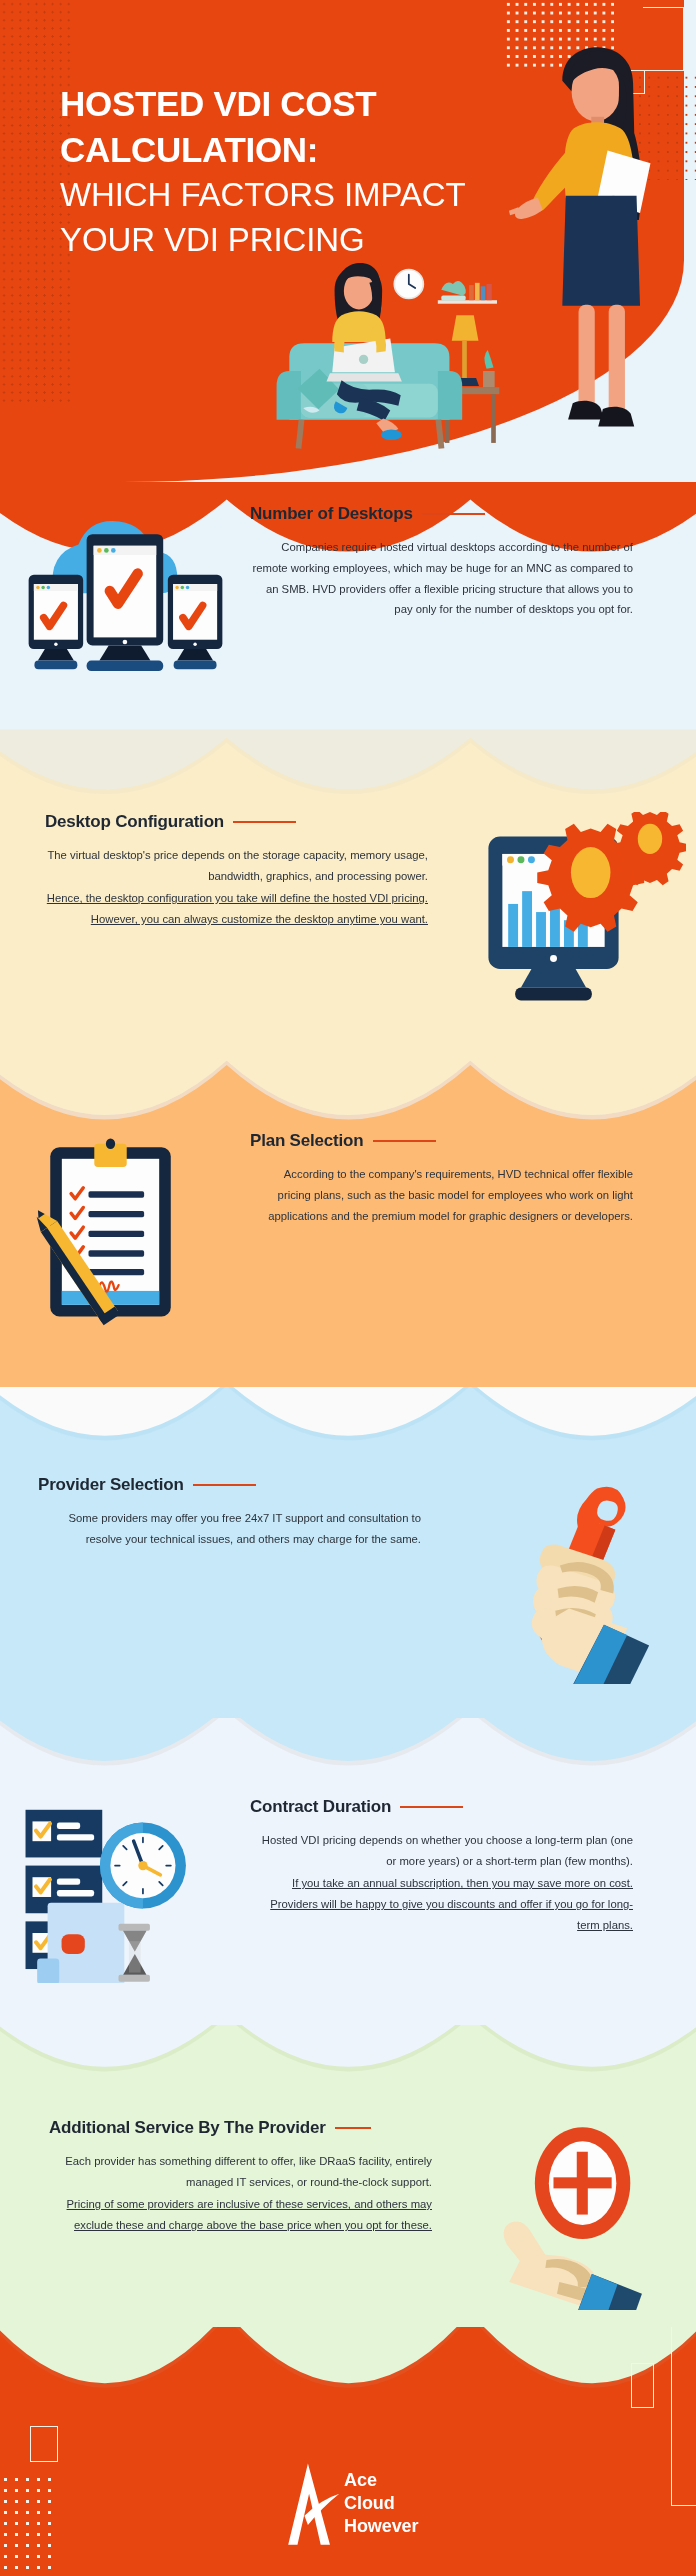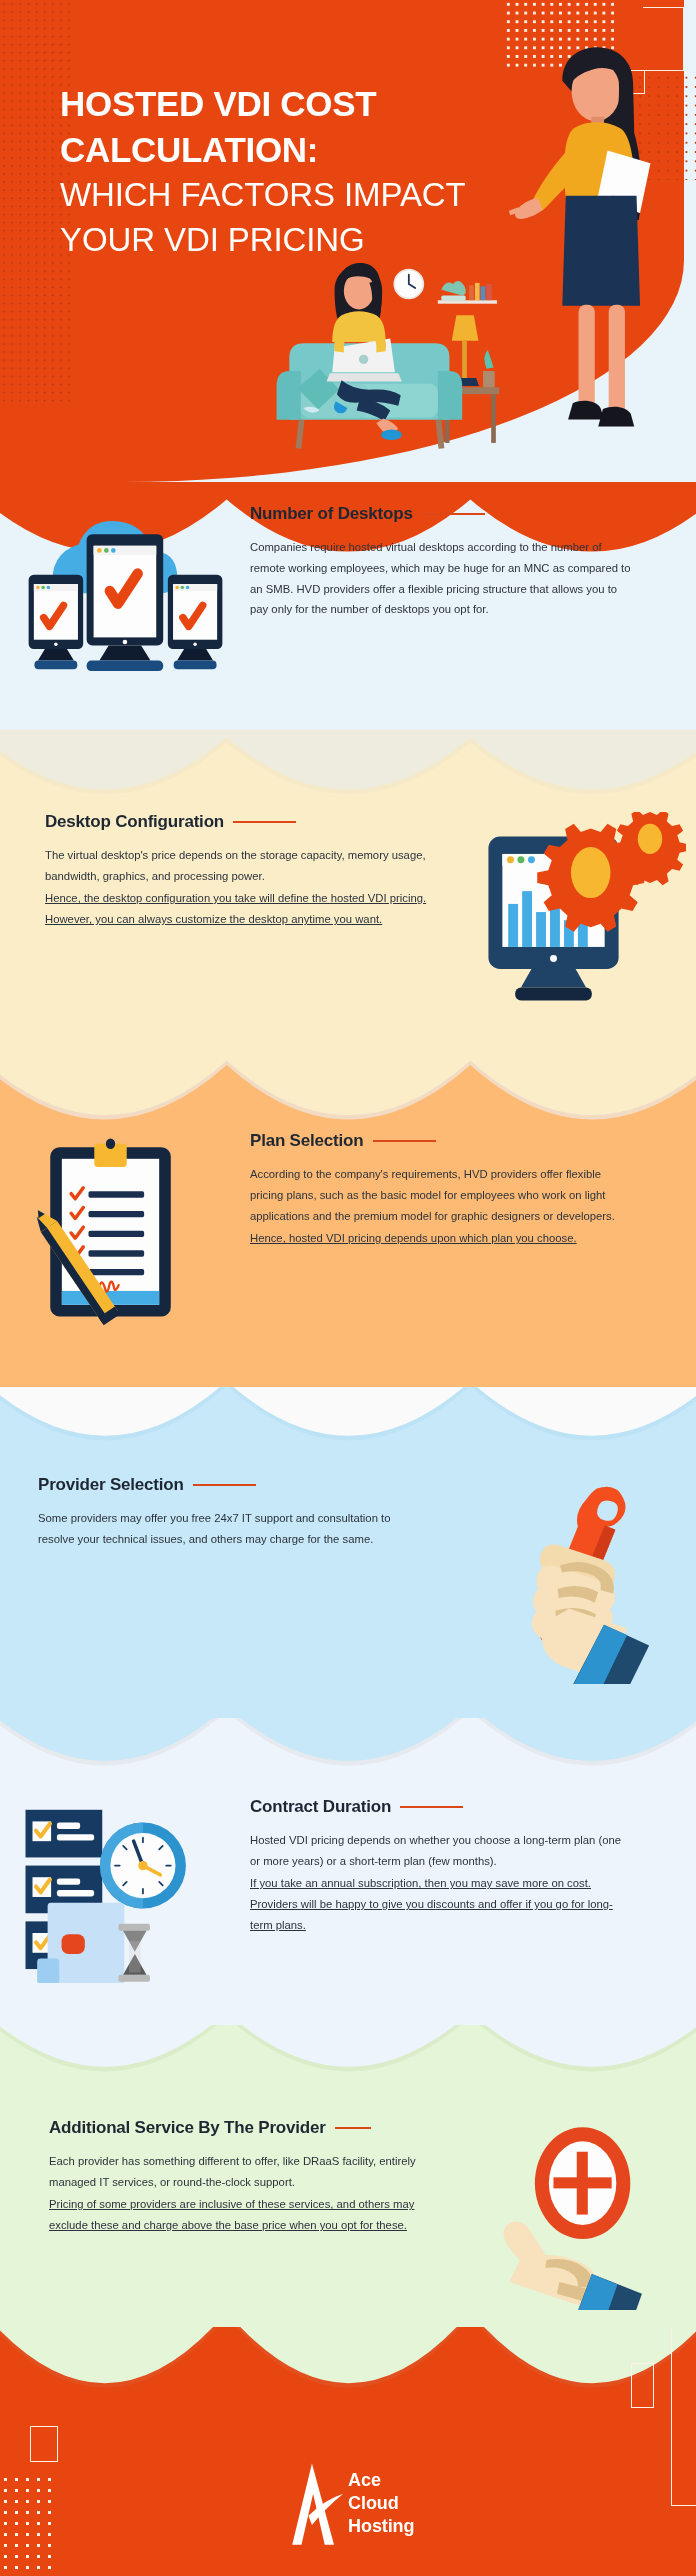--- a/index.html
+++ b/index.html
@@ -79,21 +79,21 @@
   
   #band1 { top: 482px;  height: 279px; background: #e9f3fa; }
   #band2 { top: 725px; height: 360px; background: #faedc8; padding-left: 7px; }
   #band3 { top: 1050px; height: 360px; background: #fdba74; }
   #band4 { top: 1387px; height: 360px; background: #c6e8f8; }
   #band5 { top: 1718px; height: 331px; background: #eef4fc; }
   #band6 { top: 2025px; height: 331px; background: #e5f5d8; padding-left: 11px; }
   #footer { top: 2327px; height: 249px; background: #e84610; }
 
   
-  .row { position: absolute; display: flex; align-items: flex-start; width: 696px; }
+  .row { position: absolute; display: flex; align-items: flex-start; width: 696px; text-align: right; }
   .col-art { flex: 0 0 250px; display:flex; justify-content:center; }
   .col-txt { flex: 1 1 auto; padding-right: 45px; }
   .row.reverse .col-art { order: 2; }
   .row.reverse .col-txt { order: 1; padding-left: 38px; padding-right: 20px; }
 
   .sec-head {
     display: flex; align-items: center; gap: 9.3px;
     margin-bottom: 12.8px;
   }
   .sec-title {
@@ -390,22 +390,21 @@
             <rect x="74" y="326" width="34" height="16" fill="#15263f"></rect>
           </g>
         </svg>
       </div>
       <div class="col-txt">
         <div class="sec-head">
           <span class="sec-title">Plan Selection</span>
           <span class="sec-rule"></span>
         </div>
         <div class="sec-body">
-          <p>According to the company's requirements, HVD providers offer flexible pricing plans, such as the basic model for employees who work on light applications and the premium model for graphic designers or developers.</p>
-          <p>Hence, hosted VDI pricing depends upon which plan you choose.</p>
+          <p>According to the company's requirements, HVD technical offer flexible pricing plans, such as the basic model for employees who work on light applications and the premium model for graphic designers or developers.</p>
         </div>
       </div>
     </div>
   </div>
 
   <div class="band" id="band4">
     <div class="scallop">
       <svg viewBox="0 0 1260 200" preserveAspectRatio="none">
         <path d="M0 0 L1260 0 L1260 -30 Q1050 158 840 -30 Q630 158 420 -30 Q210 158 0 -30 Z" fill="#fafafb"></path>
         <path d="M0 -24 L1260 -24 L1260 -2 Q1050 186 840 -2 Q630 186 420 -2 Q210 186 0 -2 Z" fill="#b5dff3" opacity=".6"></path>
@@ -578,19 +577,19 @@
     <div id="fsq3"></div>
 
     <div id="logo">
       <svg class="mark" viewBox="0 0 108 150">
         <path d="M52 6 L18 146 L34 146 L54 58 L74 146 L90 146 Z" fill="#fff"></path>
         <path d="M46 96 Q74 68 106 58 Q76 82 52 112 Z" fill="#fff"></path>
       </svg>
       <div class="wm">
         <div>Ace</div>
         <div>Cloud</div>
-        <div>Hosting</div>
+        <div>However</div>
       </div>
     </div>
   </div>
 
 </div>
 
 
 </body></html>

